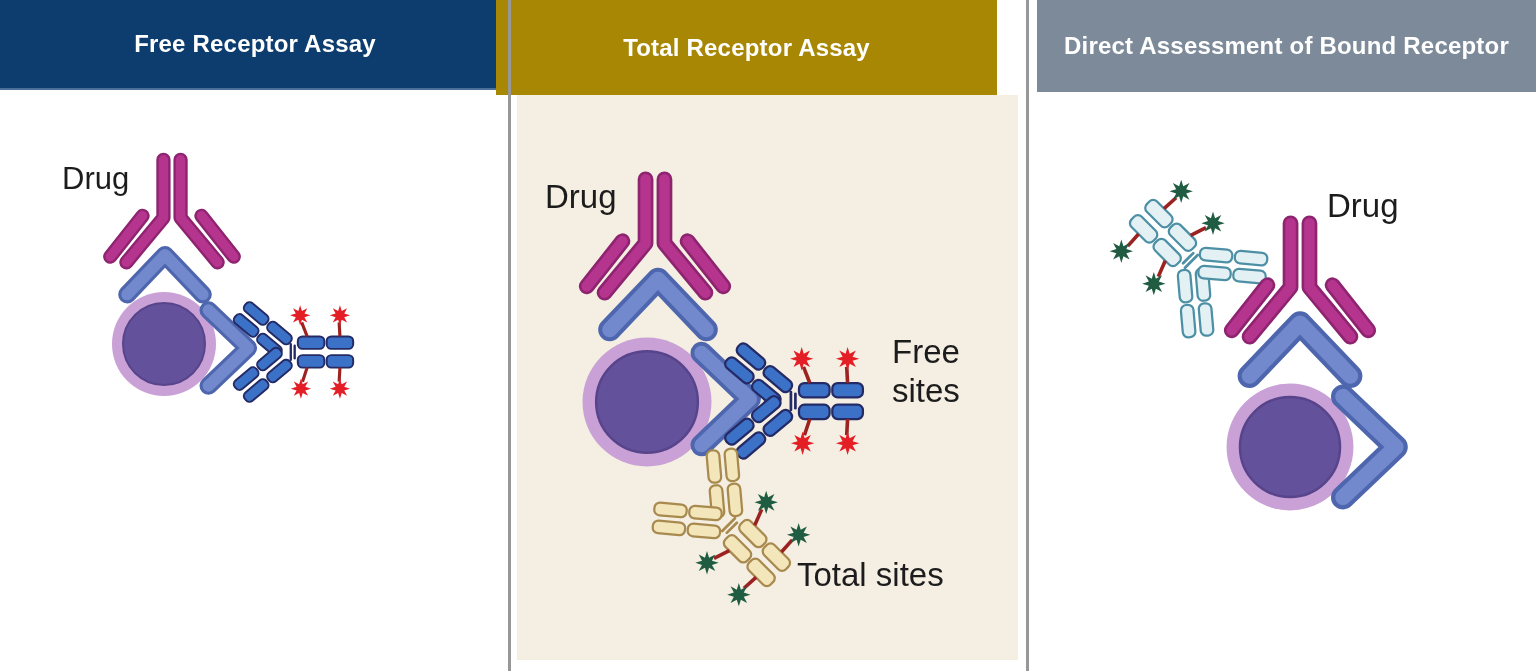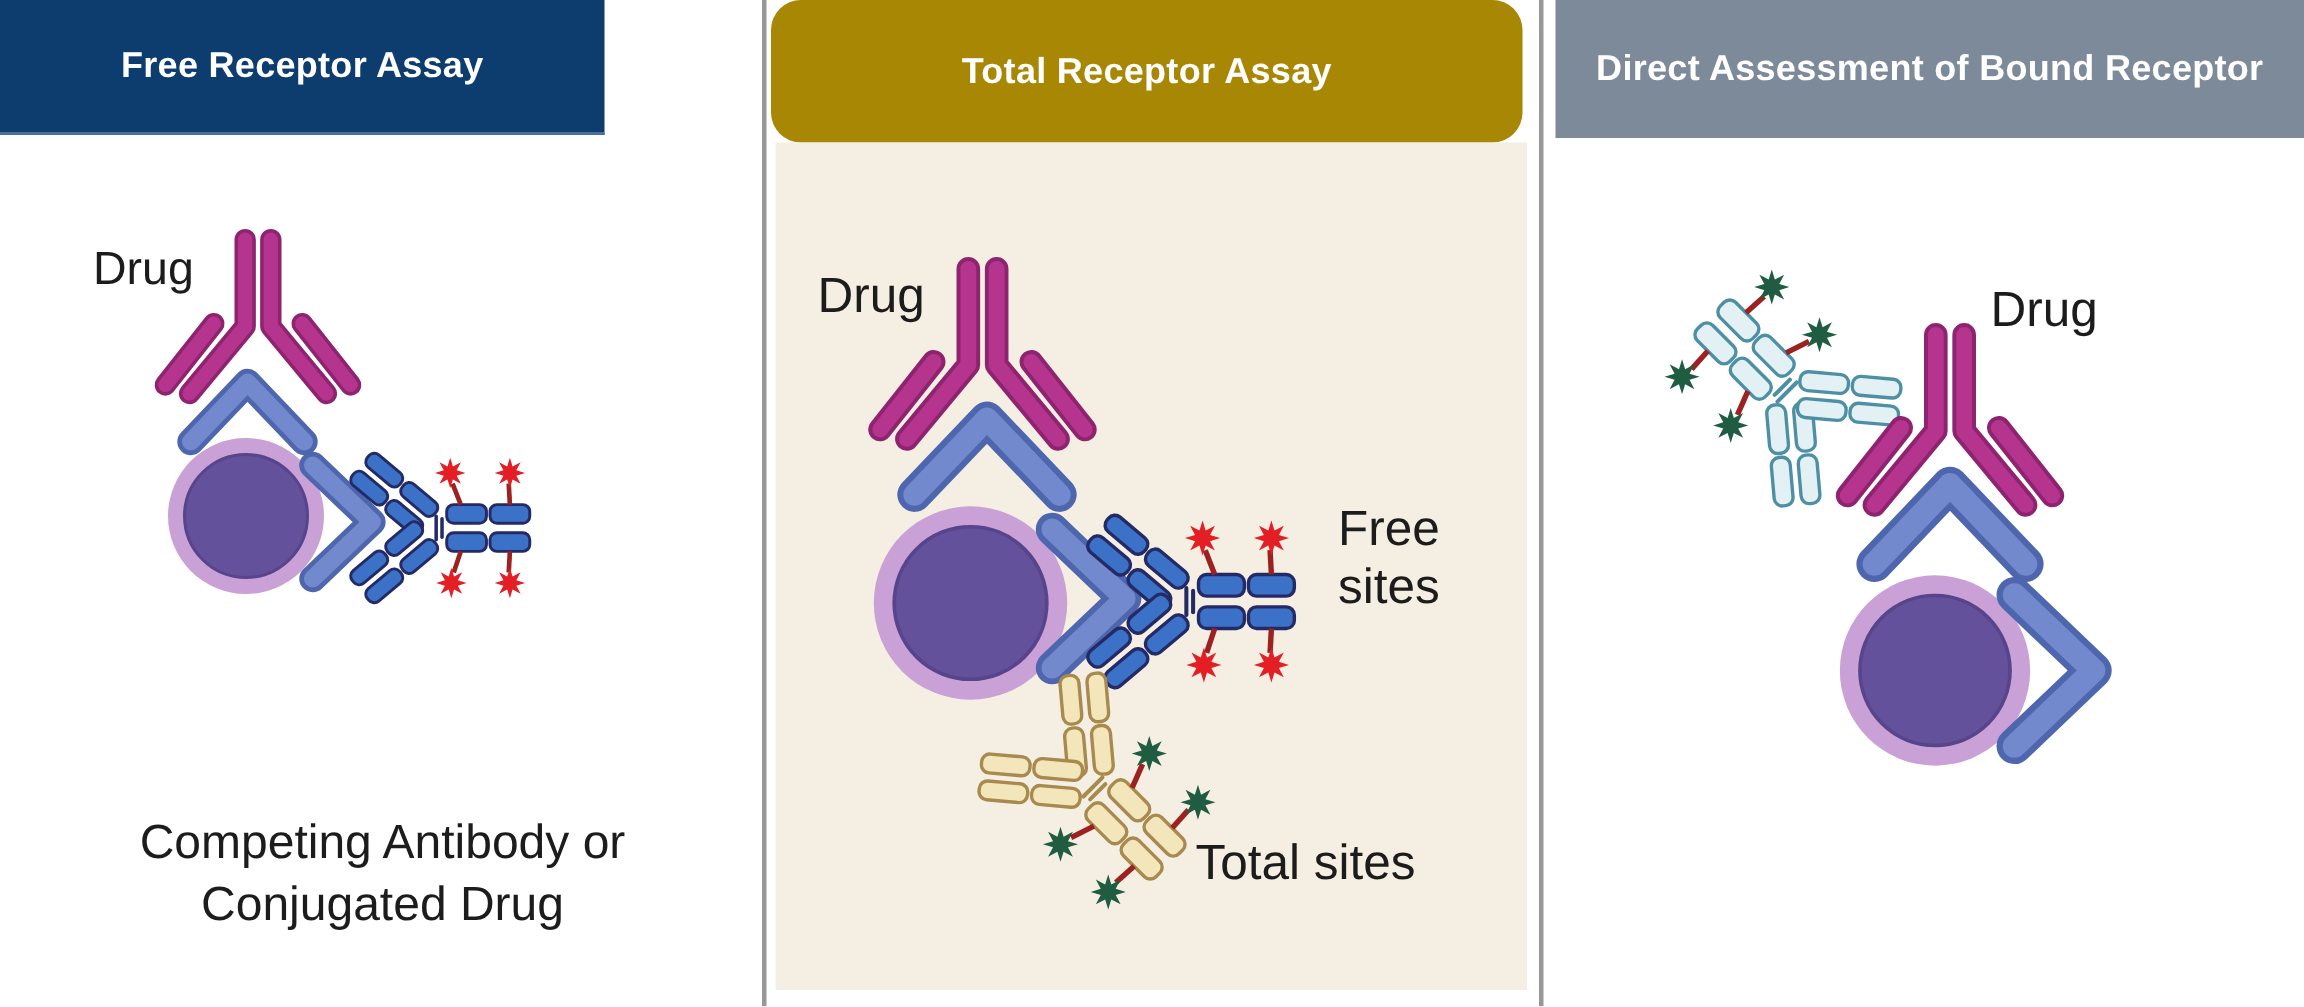--- a/index.html
+++ b/index.html
@@ -5,22 +5,22 @@
   html,body{margin:0;padding:0;background:#fff;}
   #stage{
     position:relative; width:1536px; height:671px; overflow:hidden;
     background:#fff; font-family:"Liberation Sans", sans-serif;
   }
   .hdr{
     position:absolute; display:flex; align-items:center; justify-content:center;
     color:var(--header-text,#ffffff); font-weight:bold; text-align:center;
     letter-spacing:.2px; white-space:nowrap;
   }
-  #hdr1{ left:0;    top:2; width:403px; height:88px; background:var(--navy,#0d3d6e);  font-size:24px; border-bottom:2px solid #4a6f9b;}
-  #hdr2{ left:514px; top:0; width:501px; height:95px; background:var(--gold,#a88705);  font-size:24px;border-radius:20px;}
+  #hdr1{ left:0;    top:2; width:510px; height:88px; background:var(--navy,#0d3d6e);  font-size:24px; border-bottom:2px solid #4a6f9b;}
+  #hdr2{ left:496px; top:0; width:501px; height:95px; background:var(--gold,#a88705);  font-size:24px;}
   #hdr3{ left:1037px;top:2; width:499px; height:92px; background:var(--slate,#7c8a99); font-size:24px;text-align:right;}
   #panel2-bg{
     position:absolute; left:517px; top:95px; width:501px; height:565px;
     background:var(--cream,#f4efe2);
   }
   .divider{ position:absolute; top:0; width:3px; height:671px; background:var(--divider,#979797); }
   #div1{ left:508px; } #div2{ left:1026px; }
   #art{ position:absolute; left:0; top:0; }
   .lbl{ position:absolute; color:var(--text-dark,#1c1c1c); white-space:pre-line; }
   #drug1{ left:62px;   top:161px; font-size:31px; }
@@ -147,21 +147,19 @@
         <use href="#fc-stars"></use>
       </g>
       <use href="#drug-ab" transform="translate(1300,302) scale(1.05)"></use>
       <use href="#receptor" transform="translate(1300,346) scale(1.2)"></use>
       <use href="#cell" transform="translate(1290,447) scale(1.22)"></use>
       <use href="#receptor" transform="translate(1373,447) rotate(90) scale(1.2)"></use>
     </g>
   </svg>
 
   <div class="lbl" id="drug1">Drug</div>
-  <div class="lbl" id="caption">Competing Antibody or
-Conjugated Drug</div>
   <div class="lbl" id="drug2">Drug</div>
   <div class="lbl" id="total-sites">Total sites</div>
   <div class="lbl" id="free-sites">Free
 sites</div>
   <div class="lbl" id="drug3">Drug</div>
 
 </div>
 
 </body></html>

